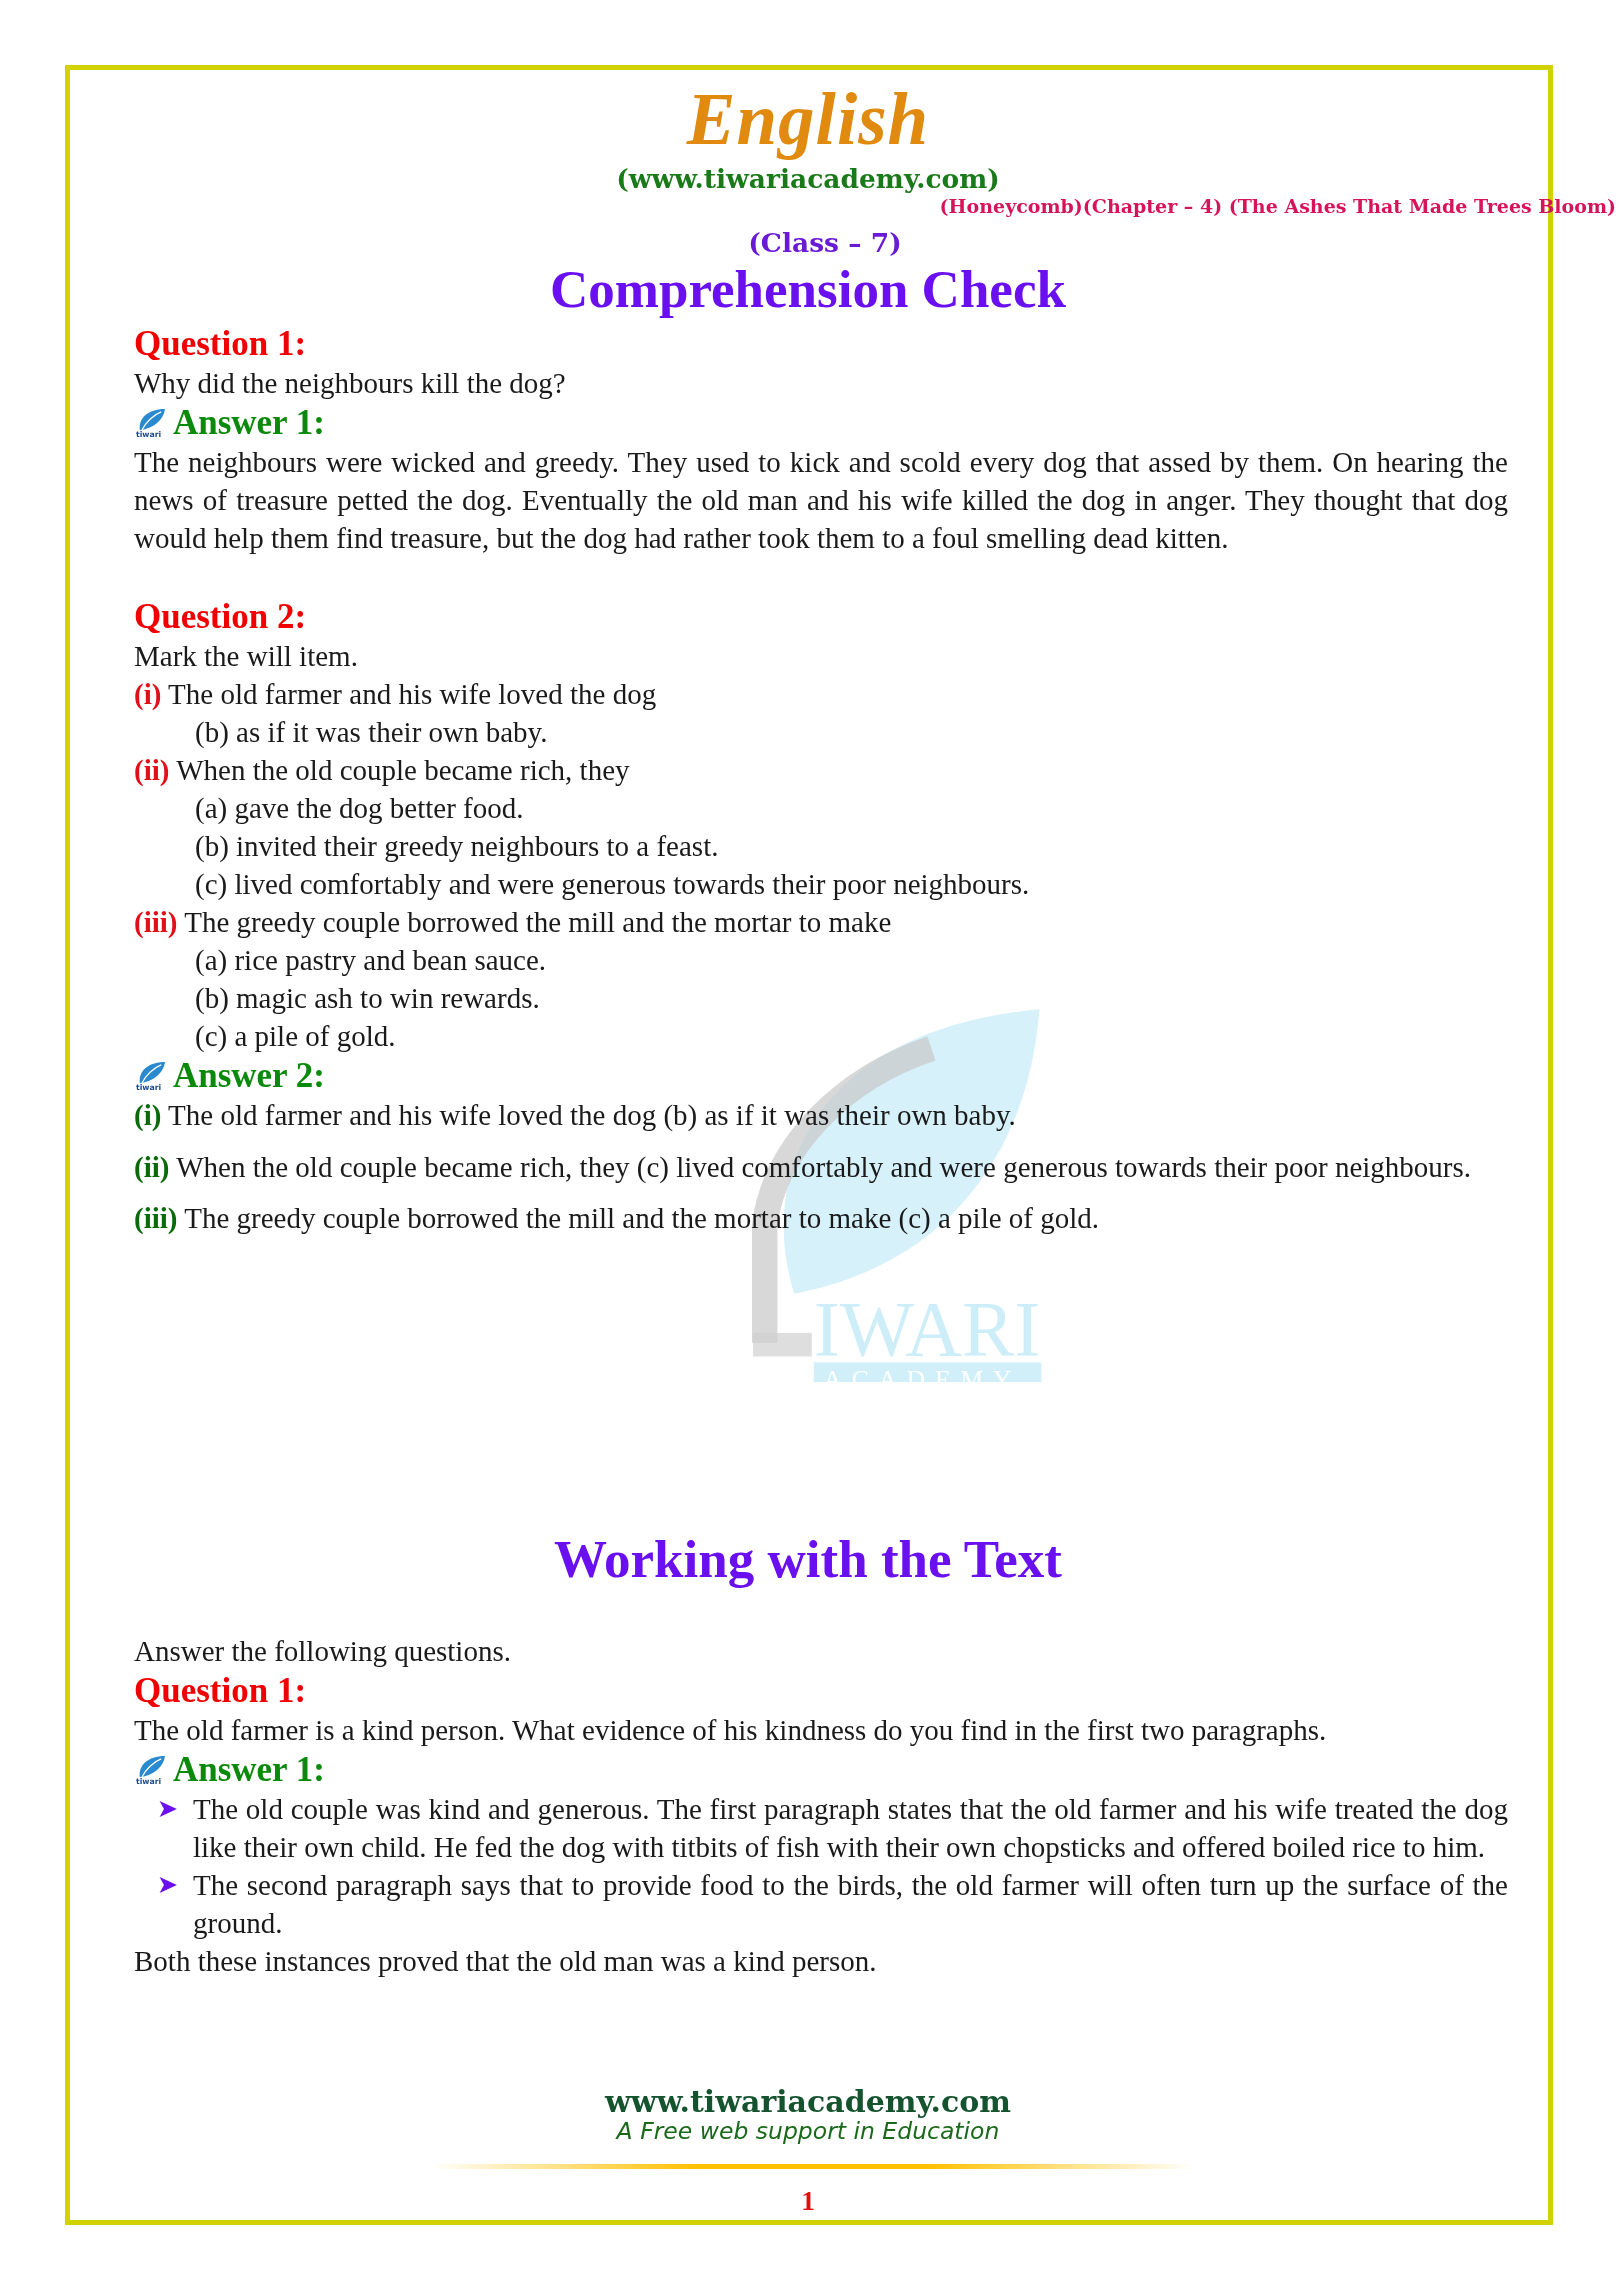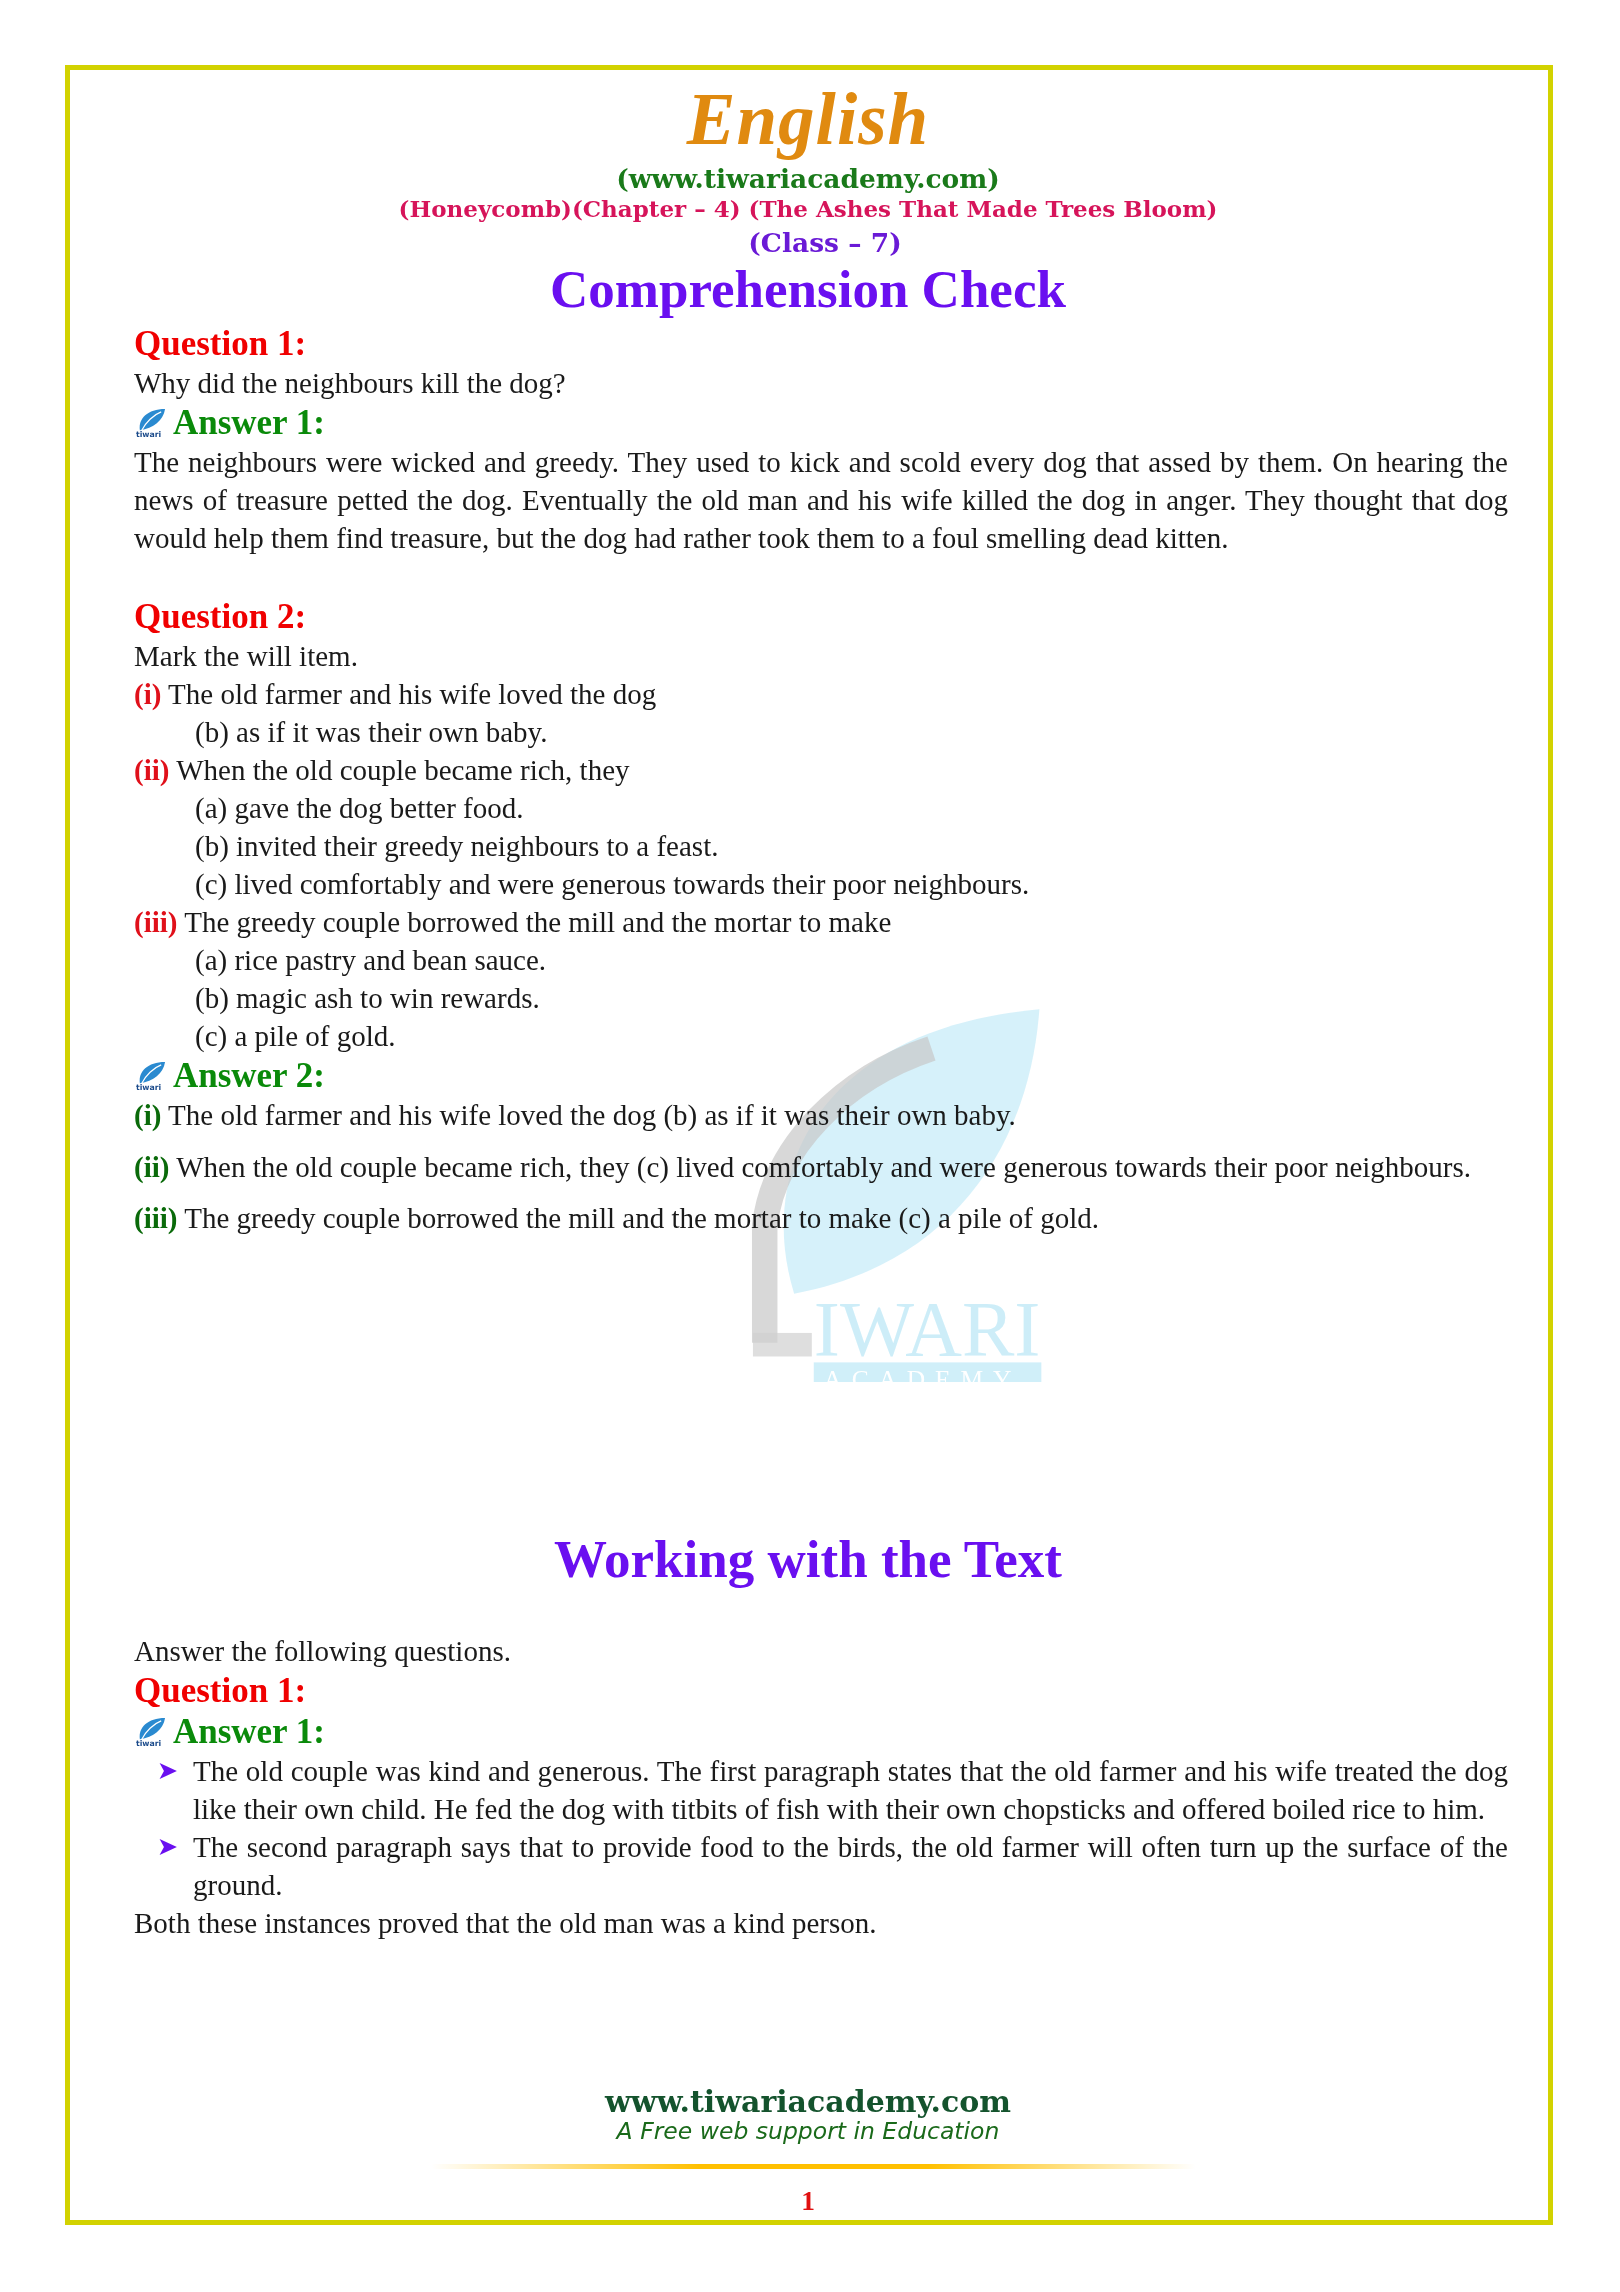--- a/index.html
+++ b/index.html
@@ -6,21 +6,21 @@
   body { width: 1620px; height: 2293px; position: relative; overflow: hidden;
          font-family: "Liberation Serif", serif; color: #1a1a1a; }
   .frame { position: absolute; left: 65px; top: 65px; width: 1478px; height: 2150px;
            border: 5.9px solid #d2d200; }
   .watermark { position: absolute; left: 647px; top: 970px; width: 412px; height: 412px; pointer-events: none; }
   .abs { position: absolute; }
   .center { left: 0; width: 1616px; text-align: center; }
   .hdr-title { top: 78px; font-size: 73px; font-style: italic; font-weight: bold;
                color: #e08a10; font-family: "Liberation Serif", serif; letter-spacing: 1px; }
   .hdr-url { top: 163px; font-size: 26.5px; font-weight: bold; color: #1a7a1a; font-family: "DejaVu Serif", serif; }
-  .hdr-chapter { top: 195px; font-size: 23px; font-weight: bold; color: #d6145a; font-family: "DejaVu Serif", serif; }
+  .hdr-chapter { top: 195px; font-size: 19px; font-weight: bold; color: #d6145a; font-family: "DejaVu Serif", serif; text-align: right; }
   .hdr-class { top: 227px; font-size: 26.5px; font-weight: bold; color: #6a1ad6; font-family: "DejaVu Serif", serif; padding-left: 17px; }
   .section-title { font-size: 53px; font-weight: bold; color: #6a0ff0; font-family: "Liberation Serif", serif; }
   .content { position: absolute; left: 134px; width: 1374px; }
   .q-label { font-size: 35px; font-weight: bold; color: #f00000; line-height: 41px; }
   .a-label { font-size: 35px; font-weight: bold; color: #0a8a0a; line-height: 41px; display: flex; align-items: center; }
   .body-text { font-size: 29px; line-height: 38px; }
   .justify { text-align: justify; text-align-last: left; }
   .opt { padding-left: 61px; }
   .roman-q { color: #e0101a; font-weight: bold; }
   .roman-a { color: #0a6a0a; font-weight: bold; }
@@ -116,20 +116,21 @@
     <span class="roman-a">(iii)</span>
     <span>The greedy couple borrowed the mill and the mortar to make (c) a pile of gold.</span>
   </div>
 </div>
 
 <div class="abs center section-title" style="top:1529px;">Working with the Text</div>
 
 <div class="content" style="top:1632px;">
   <div class="body-text">Answer the following questions.</div>
   <div class="q-label">Question 1:</div>
+  <div class="body-text justify">The old farmer is a kind person. What evidence of his kindness do you find in the first two paragraphs.</div>
   <div class="a-label">
     <svg class="tw-icon" viewBox="0 0 36 32" style="font-size:36px">
       <path d="M6 24 C 4 12, 14 2, 32 2 C 30 14, 20 22, 6 24 Z" fill="#2a8ad0"></path>
       <path d="M8 24 C 12 16, 20 8, 28 5" stroke="#ffffff" stroke-width="1.2" fill="none"></path>
       <text x="2" y="31" font-size="8" fill="#1a4a8a" font-family="DejaVu Sans, sans-serif">tiwari</text>
     </svg>
     <span>Answer 1:</span>
   </div>
   <div class="body-text bullet">
     <span class="bullet-icon">➤</span>

